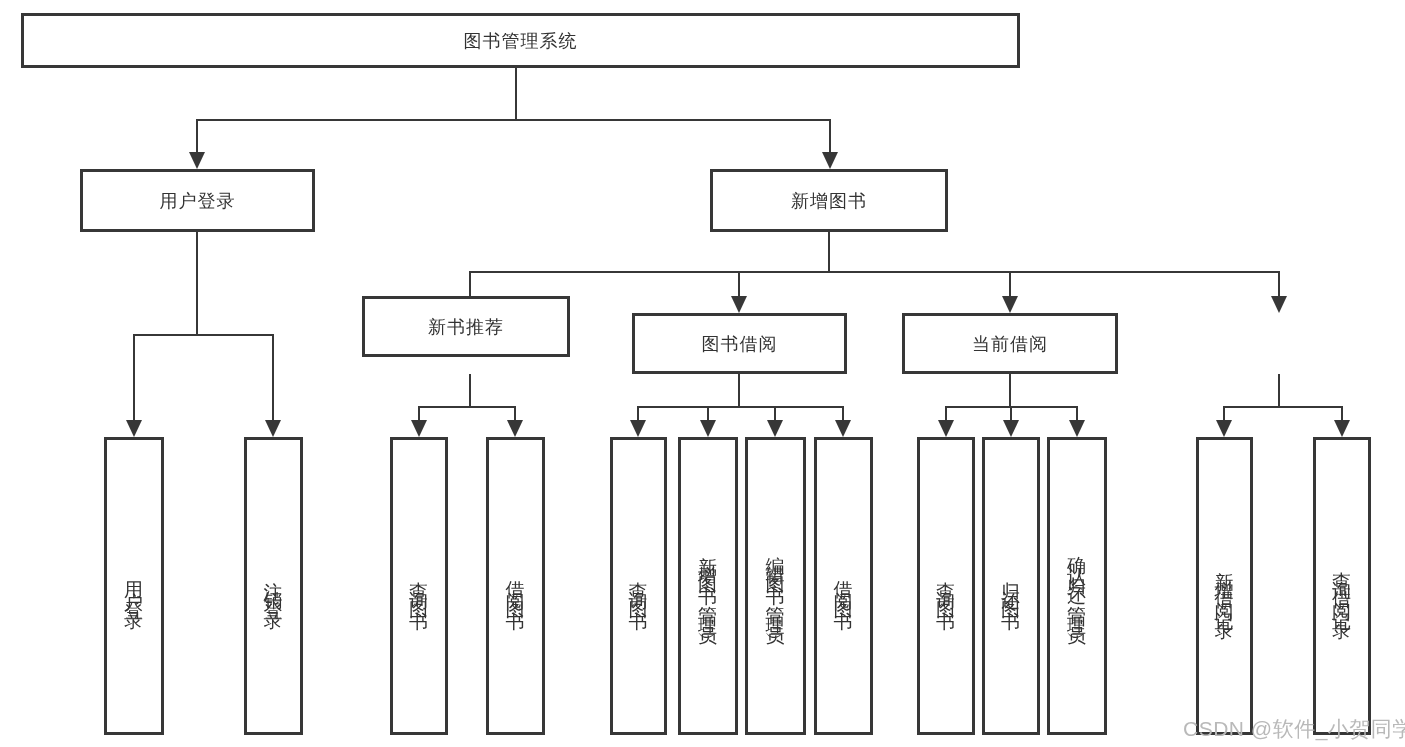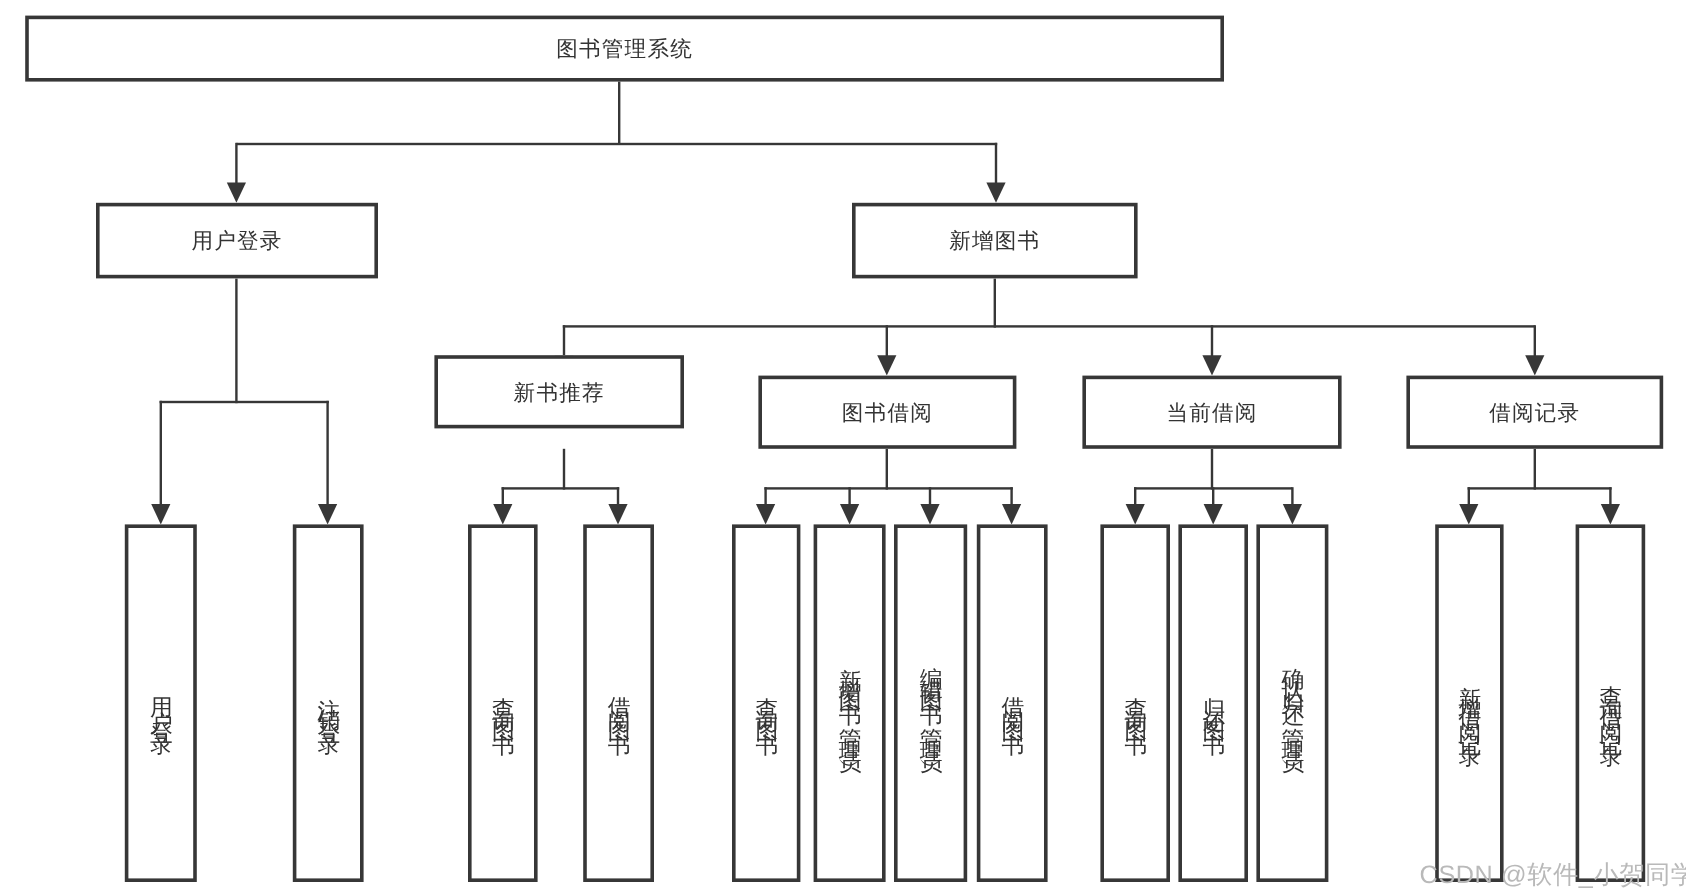--- a/index.html
+++ b/index.html
@@ -69,23 +69,20 @@
   </div>
 
   <div class="box" style="left:362px;top:296px;width:208px;height:61px">
     <span class="lbl">新书推荐</span>
   </div>
   <div class="box" style="left:902px;top:313px;width:216px;height:61px">
     <span class="lbl">当前借阅</span>
   </div>
   <div class="box" style="left:632px;top:313px;width:215px;height:61px">
     <span class="lbl">图书借阅</span>
-  </div>
-  <div class="box" style="left:1172px;top:313px;width:214px;height:61px">
-    <span class="lbl">借阅记录</span>
   </div>
 
   <div class="box v" style="left:104px;top:437px;width:60px;height:298px">
     <span class="lbl">用户登录</span>
   </div>
   <div class="box v" style="left:244px;top:437px;width:59px;height:298px">
     <span class="lbl">注销登录</span>
   </div>
   <div class="box v" style="left:390px;top:437px;width:58px;height:298px">
     <span class="lbl">查询图书</span>

